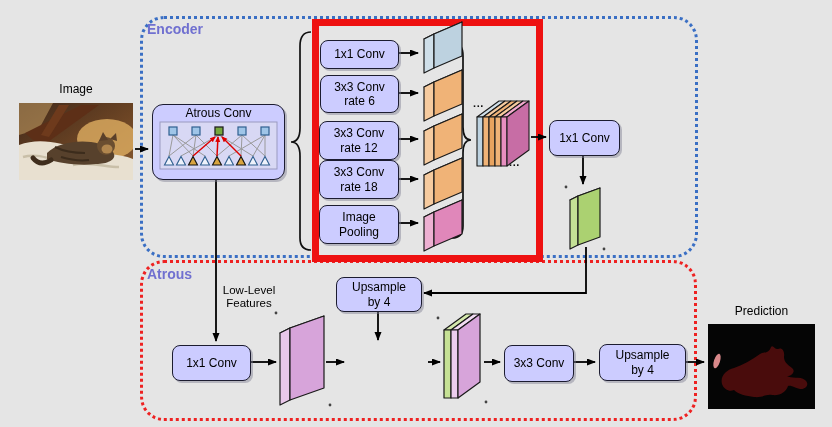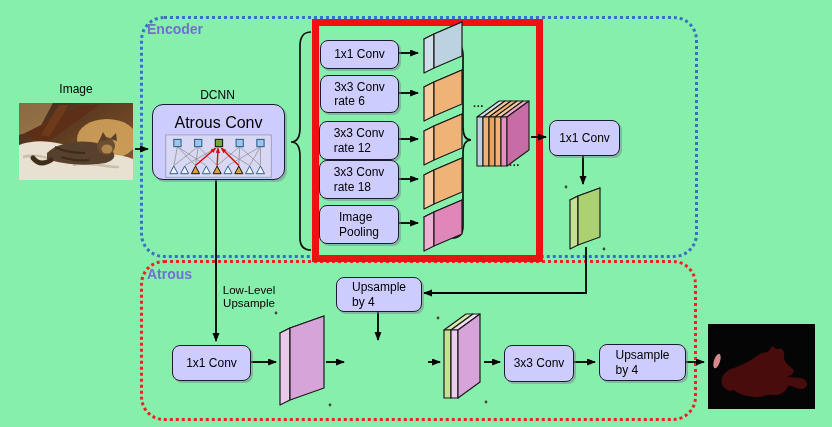--- a/index.html
+++ b/index.html
@@ -1,52 +1,52 @@
 <!DOCTYPE html>
 <html style="--label-color: #7070d0; --box-fill: #ccccff; --box-border: #1c1c30; --encoder-border: #3a6fc4; --decoder-border: #ee2222; --aspp-frame: #ee1111; --slab-blue: #bdd2e0; --slab-orange: #f0b377; --slab-pink: #e087ba; --slab-green: #abd171; --slab-purple: #d7a4da; --concat-front: #c76da5;"><head>
 <meta charset="utf-8">
 <style>
   html,body{margin:0;padding:0;background:#ffffff;}
   .canvas{
-    position:relative;width:832px;height:427px;background:#86efac;overflow:hidden;
+    position:relative;width:832px;height:427px;background:#e5e5e5;overflow:hidden;
     font-family:"Liberation Sans", sans-serif;color:#000;
   }
   .section{position:absolute;border-radius:24px;z-index:0;background:transparent;}
   .encoder-frame{left:140px;top:16px;width:552px;height:236px;border:3px dotted var(--encoder-border,#3a6fc4);}
   .decoder-frame{left:140px;top:260px;width:551px;height:155px;border:3px dotted var(--decoder-border,#ee2222);}
   .aspp-frame{position:absolute;left:312px;top:19px;width:217px;height:229px;border:7px solid var(--aspp-frame,#ee1111);z-index:1;background:transparent;}
   .section-label{position:absolute;font-weight:bold;font-size:14px;color:var(--label-color,#7070d0);z-index:3;}
   .plain-label{position:absolute;font-size:12px;color:#000;text-align:center;z-index:3;white-space:pre-line;line-height:1.15;}
   .nodebox{
     position:absolute;z-index:3;display:flex;align-items:center;justify-content:center;
     background:var(--box-fill,#ccccff);border:1.6px solid var(--box-border,#1c1c30);
     border-radius:8px;box-shadow:2px 2px 0 rgba(125,125,145,.45);
-    font-size:12px;white-space:pre-line;line-height:1.18;
+    font-size:12px;text-align:center;white-space:pre-line;line-height:1.18;
   }
   .dcnn-box{flex-direction:column;justify-content:flex-start;border-radius:11px;}
-  .dcnn-box .box-title{margin-top:9px;font-size:16px;}
+  .dcnn-box .box-title{margin-top:1px;font-size:12px;}
   #connectors{position:absolute;left:0;top:0;z-index:2;}
   .photo{position:absolute;z-index:3;line-height:0;}
 </style>
 </head>
 <body>
 
 <div class="canvas">
 
   <div class="section encoder-frame"></div>
   <div class="section decoder-frame"></div>
   <div class="aspp-frame"></div>
 
   <div class="section-label" style="left:147px;top:21px;">Encoder</div>
   <div class="section-label" style="left:147px;top:266px;">Atrous</div>
 
   <div class="plain-label" style="left:19px;top:83px;width:114px;">Image</div>
-  <div class="plain-label" style="left:152px;top:89px;width:131px;">DCNN</div>
+  <div class="plain-label" style="left:708px;top:305px;width:107px;">Prediction</div>
   <div class="plain-label" style="left:214px;top:284px;width:70px;font-size:11.5px;">Low-Level
-Upsample</div>
+Features</div>
 
   <div class="photo" style="left:19px;top:103px;">
     <svg width="114" height="77" viewBox="0 0 114 77">
       <defs>
         <linearGradient id="bgwarm" x1="0" y1="0" x2="1" y2="1">
           <stop offset="0" stop-color="#40281a"></stop>
             <stop offset="0.55" stop-color="#6b4424"></stop>
             <stop offset="1" stop-color="#8a5c30"></stop>
         </linearGradient>
       </defs>

